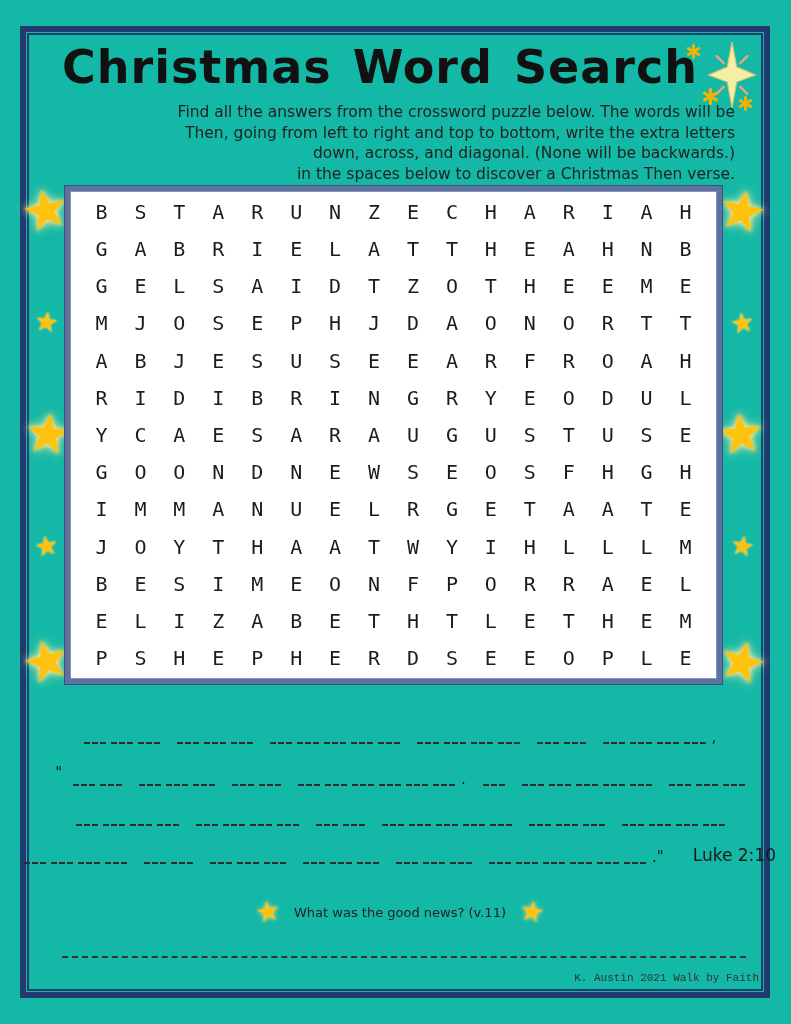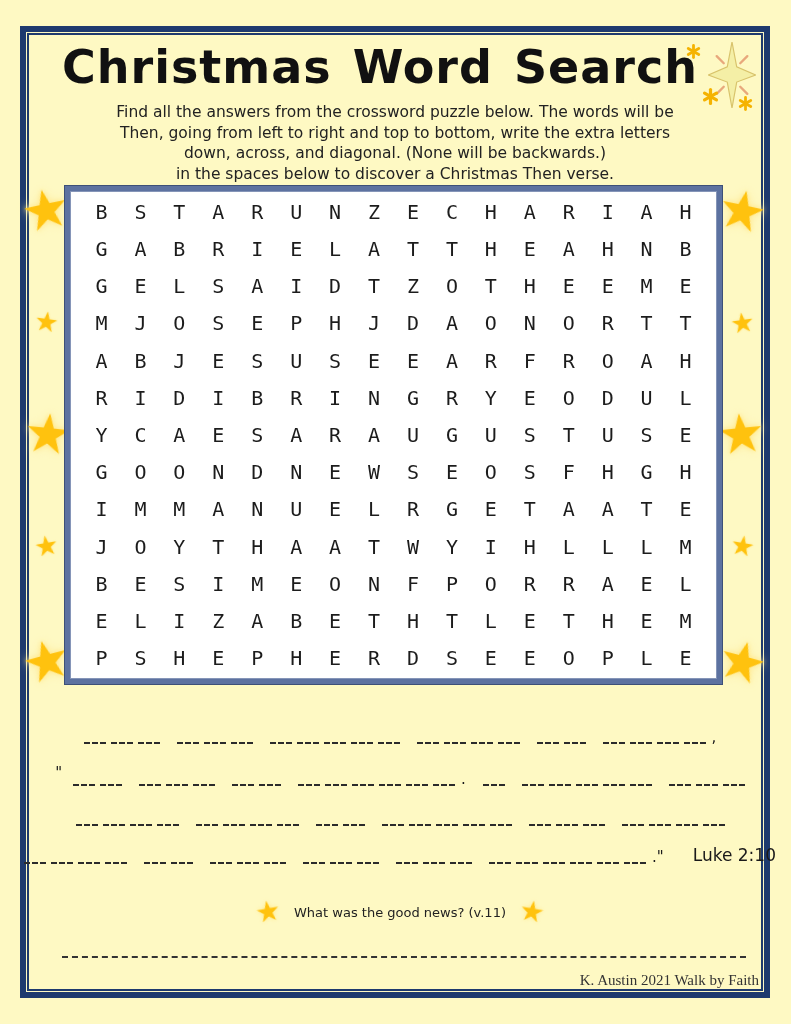--- a/index.html
+++ b/index.html
@@ -1,30 +1,30 @@
 <!DOCTYPE html>
 <html><head>
 <meta charset="utf-8">
 <style>
   html,body{margin:0;padding:0;background:#ffffff;}
   .page{
-    position:relative;width:791px;height:1024px;background:#fef9c3;
+    position:relative;width:791px;height:1024px;background:#14b8a6;
     font-family:"DejaVu Sans",sans-serif;color:#1a1a1a;overflow:hidden;
   }
   
   .frame-outer{position:absolute;left:20px;top:26px;right:21px;bottom:26px;border:6px solid #1e3a6e;}
   .frame-inner{position:absolute;inset:1px;border:2px solid #1e3a6e;}
   
   .title{
     position:absolute;left:60px;top:40px;width:640px;margin:0;text-align:center;
     font-size:46px;font-weight:700;letter-spacing:1px;word-spacing:4px;color:#111;
     font-family:"DejaVu Sans",sans-serif;
   }
   
-  .instructions{position:absolute;left:55px;top:102px;width:680px;text-align:center;
+  .instructions{position:absolute;left:55px;top:102px;width:680px;text-align:right;
     font-size:15.5px;line-height:1.33;color:#222;}
   
   .grid-box{
     position:absolute;left:65px;top:186px;width:657px;height:498px;box-sizing:border-box;
     border:5px solid #5d72a0;box-shadow:0 0 0 1px #3d5078, inset 0 0 0 1px #8595b8;background:#fff;
   }
   .grid{
     position:absolute;inset:2px 12px;display:grid;
     grid-template-columns:repeat(16,1fr);grid-template-rows:repeat(13,1fr);
   }
@@ -47,22 +47,22 @@
   .blank{display:inline-block;width:22px;height:13px;border-bottom:2.5px dashed #2b2b2b;}
   .punct{font-size:15px;line-height:13px;margin-left:1px;}
   .quote{font-size:15px;align-self:flex-start;margin-right:-6px;transform:translateY(-4px);}
   .ref{font-size:17px;line-height:18px;margin-left:12px;white-space:nowrap;}
   
   .question-row{position:absolute;left:55px;top:900px;width:690px;display:flex;
     justify-content:center;align-items:center;gap:14px;font-size:13px;color:#222;}
   
   .answer-line{position:absolute;left:62px;top:956px;width:684px;border-top:2px dashed #333;}
   
-  .credit{position:absolute;right:32px;top:972px;font-family:Liberation Serif, serif;
-    font-size:15px;color:#333;padding-left:44px;}
+  .credit{position:absolute;right:32px;top:972px;font-family:Liberation Mono, monospace;
+    font-size:11px;color:#333;padding-left:44px;}
   .hidden-defs{position:absolute;width:0;height:0;}
 </style>
 </head>
 <body>
 
 <div class="page">
 
   <svg class="hidden-defs" aria-hidden="true">
     <defs>
       <symbol id="star5" viewBox="0 0 40 40">

